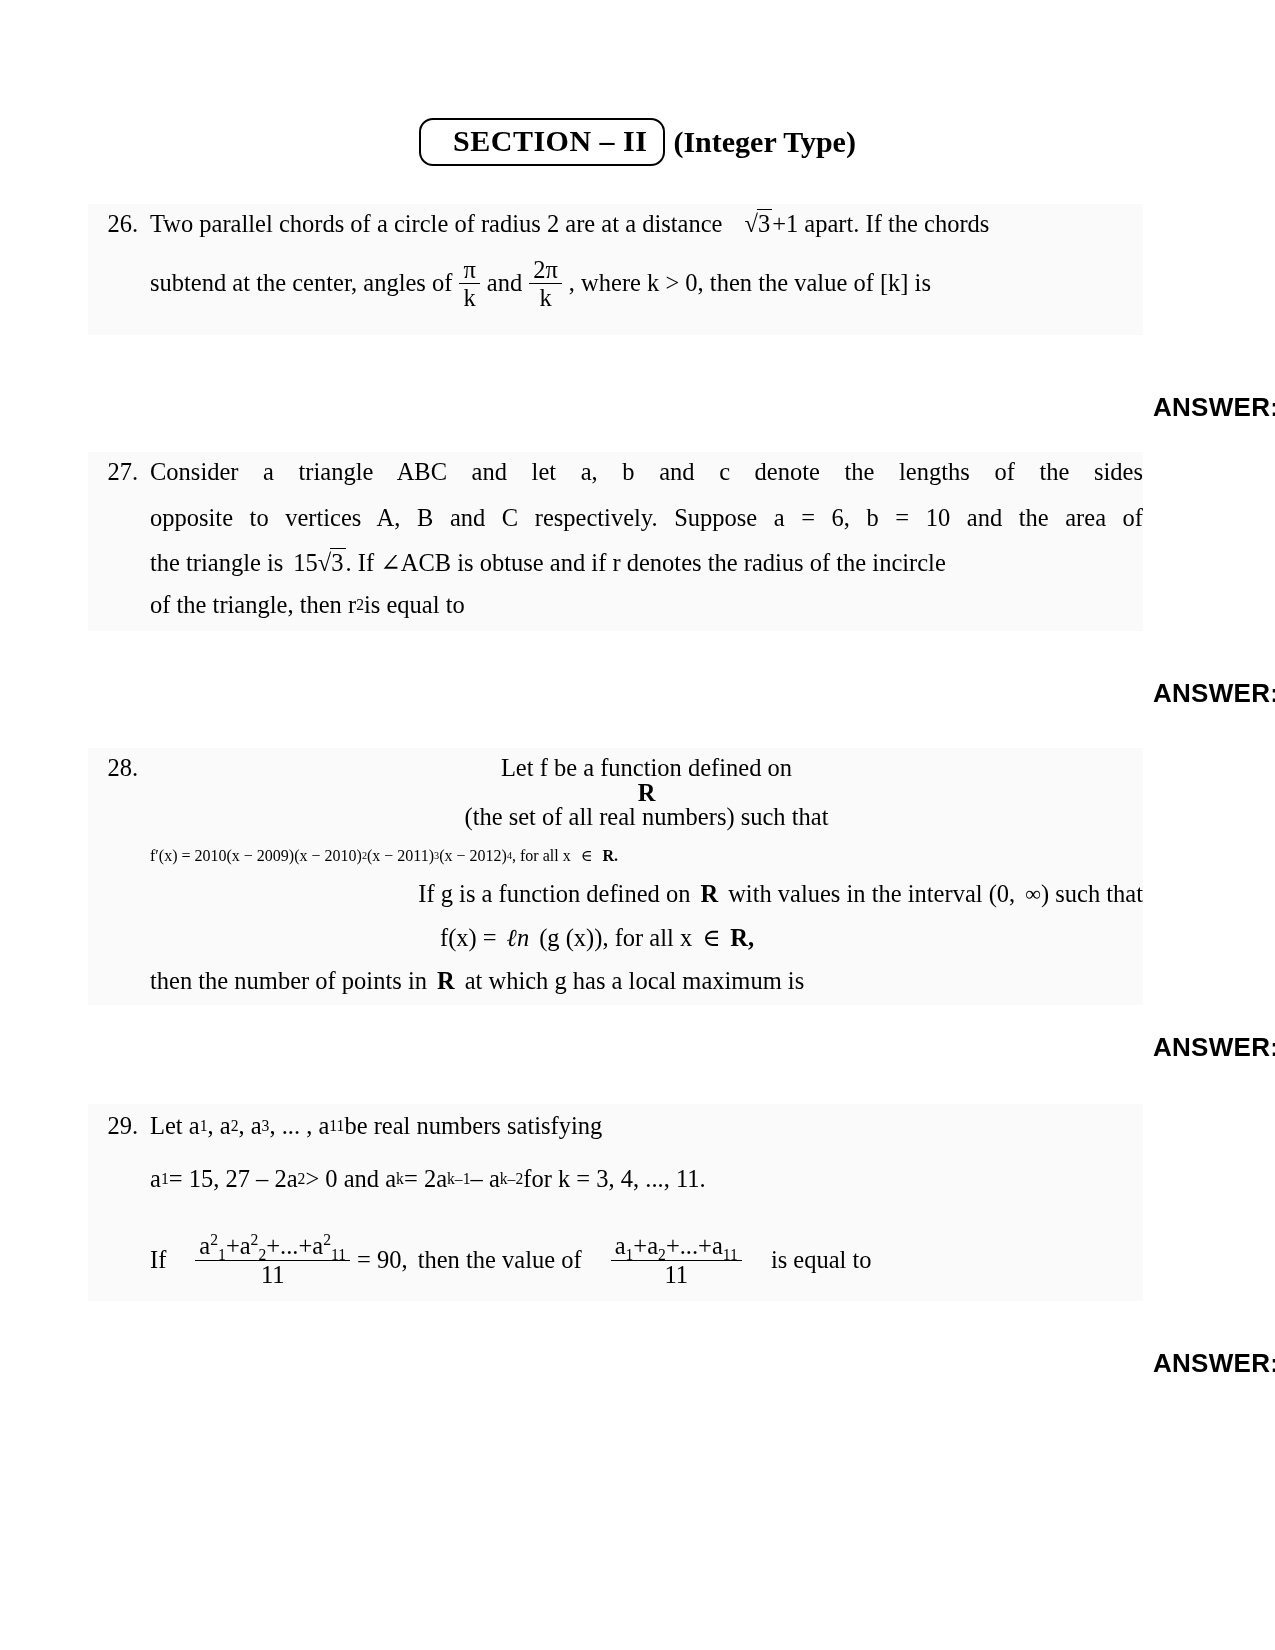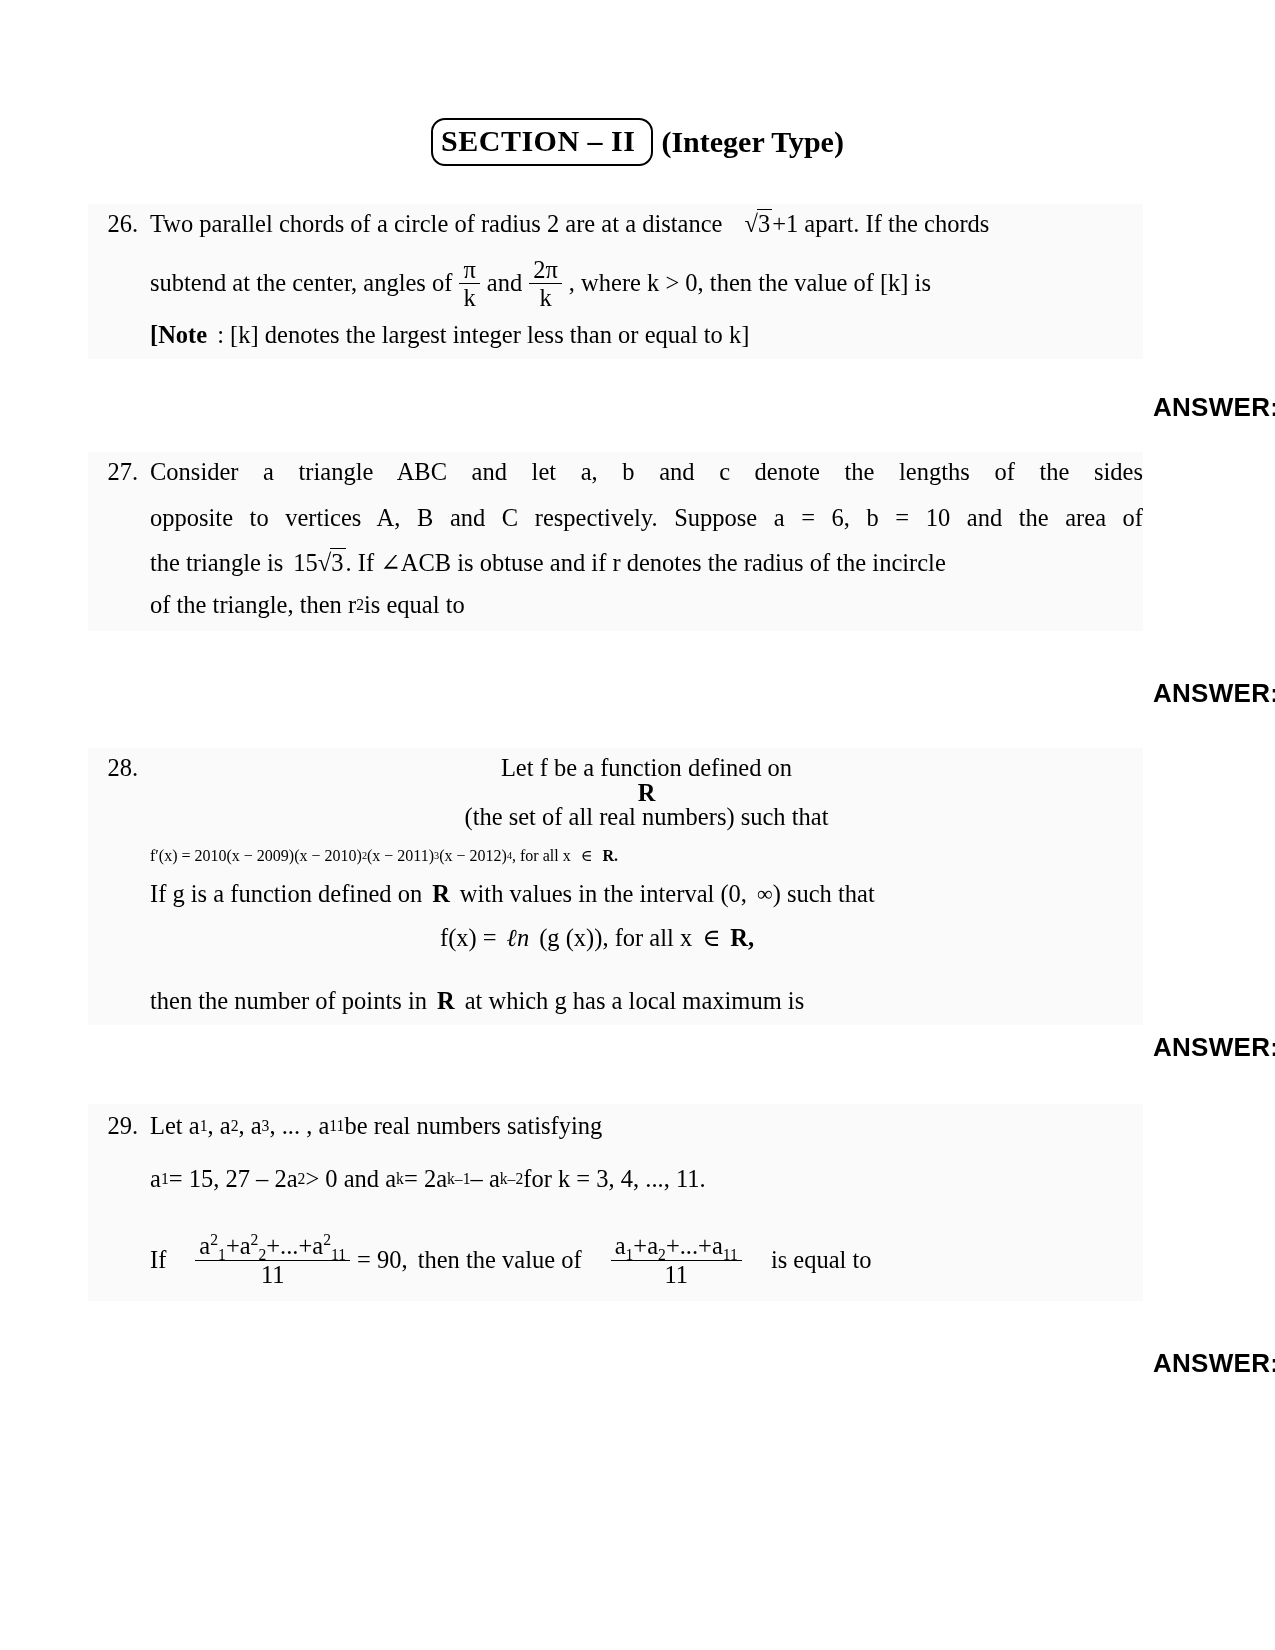--- a/index.html
+++ b/index.html
@@ -23,21 +23,21 @@
     top: 118px;
     left: 0;
     width: 100%;
     text-align: center;
     white-space: nowrap;
   }
   .section-box {
     display: inline-block;
     border: 2px solid #000;
     border-radius: 14px;
-    padding: 4px 16px 6px 8px;
+    padding: 4px 16px 6px 32px;
     font-weight: bold;
     font-size: 30px;
     letter-spacing: 0.5px;
     vertical-align: middle;
   }
   .section-type {
     display: inline-block;
     font-weight: bold;
     font-size: 30px;
     margin-left: 8px;
@@ -166,25 +166,20 @@
             <span class="num">π</span>
             <span class="den">k</span>
           </span>
           <span>and</span>
           <span class="frac">
             <span class="num">2π</span>
             <span class="den">k</span>
           </span>
           <span>, where k &gt; 0, then the value of [k] is</span>
         </div>
-        <div class="line">
-          <span style="font-weight:bold;">[Note</span>
-          <span class="sp"></span>
-          <span>: [k] denotes the largest integer less than or equal to k]</span>
-        </div>
       </div>
     </div>
   </div>
 
   <div class="answer" style="top:392px;">
     <span>ANSWER:</span><span class="val">3</span>
   </div>
 
   <div class="qblock" style="top:452px; left:88px; width:1055px; padding:8px 0 14px 0;">
     <div class="qrow">
@@ -229,31 +224,31 @@
             <span>(x − 2011)</span>
             <sup>3</sup>
             <span> (x − 2012)</span>
             <sup>4</sup>
             <span>, for all x</span>
           <span class="sp"></span>
           <span>∈</span>
           <span class="sp"></span>
           <span class="bold-r">R.</span>
         </div>
-        <div class="line" style="margin-bottom:20px;">
+        <div class="line" style="margin-bottom:20px;justify-content:flex-end;">
           <span>If g is a function defined on</span>
           <span class="sp"></span>
           <span class="bold-r">R</span>
           <span class="sp"></span>
           <span>with values in the interval  (0,</span>
           <span class="sp"></span>
           <span style="font-size:22px;">∞</span>
           <span>) such that</span>
         </div>
-        <div class="line" style="margin-bottom:38px; padding-left:290px;">
+        <div class="line" style="margin-bottom:18px; padding-left:290px;">
           <span>f(x) =</span>
           <span class="sp"></span>
           <span class="ital">ℓn</span>
           <span class="sp"></span>
           <span>(g (x)), for all x</span>
           <span class="sp"></span>
           <span>∈</span>
           <span class="sp"></span>
           <span class="bold-r">R,</span>
         </div>

